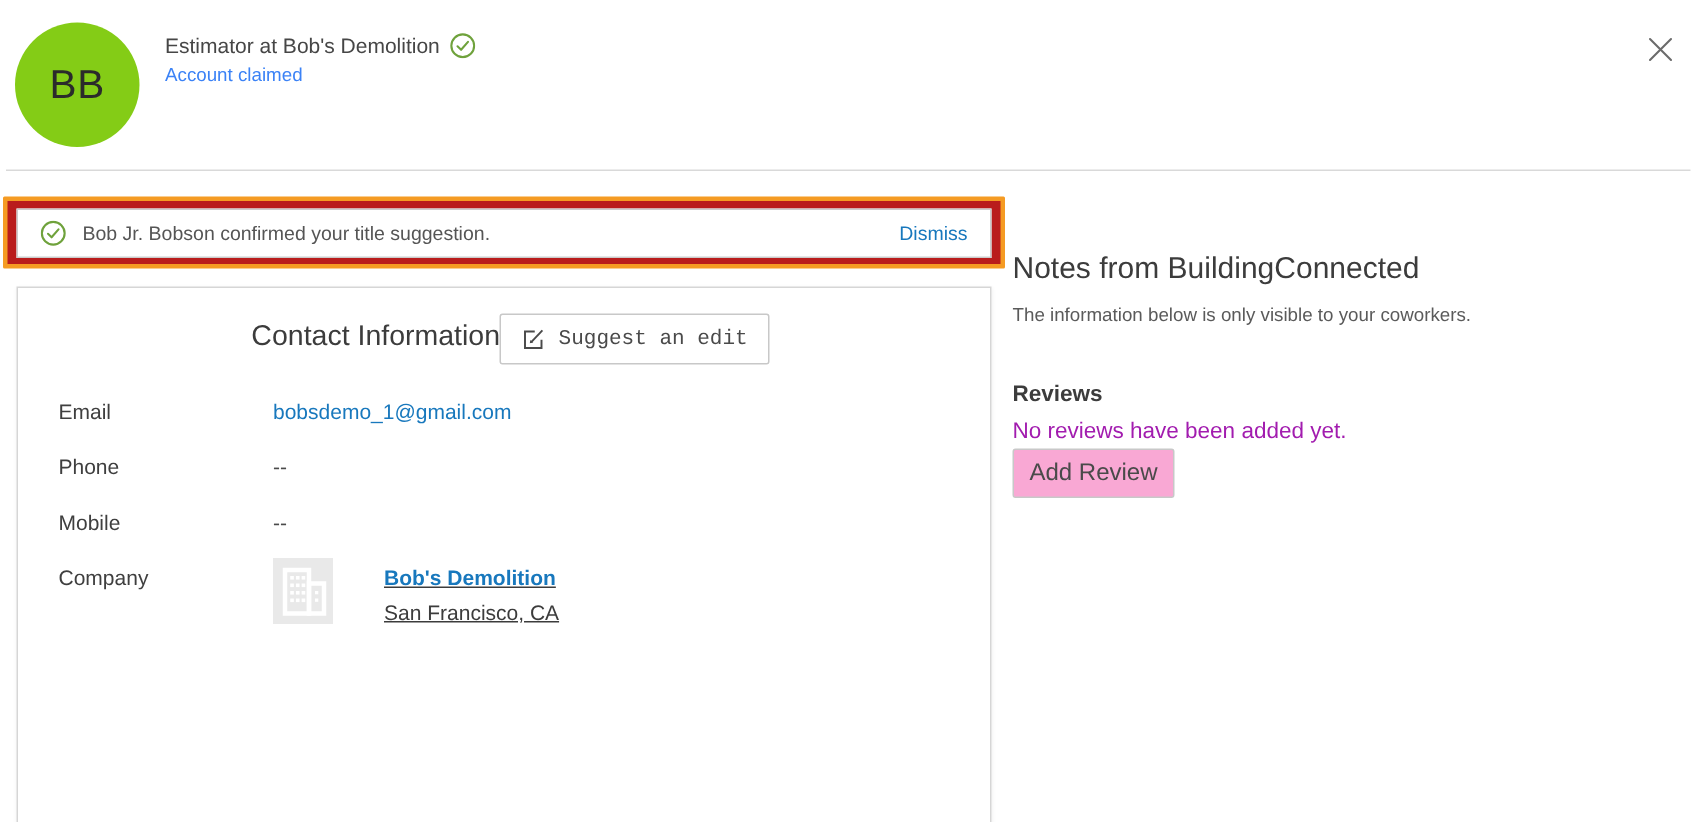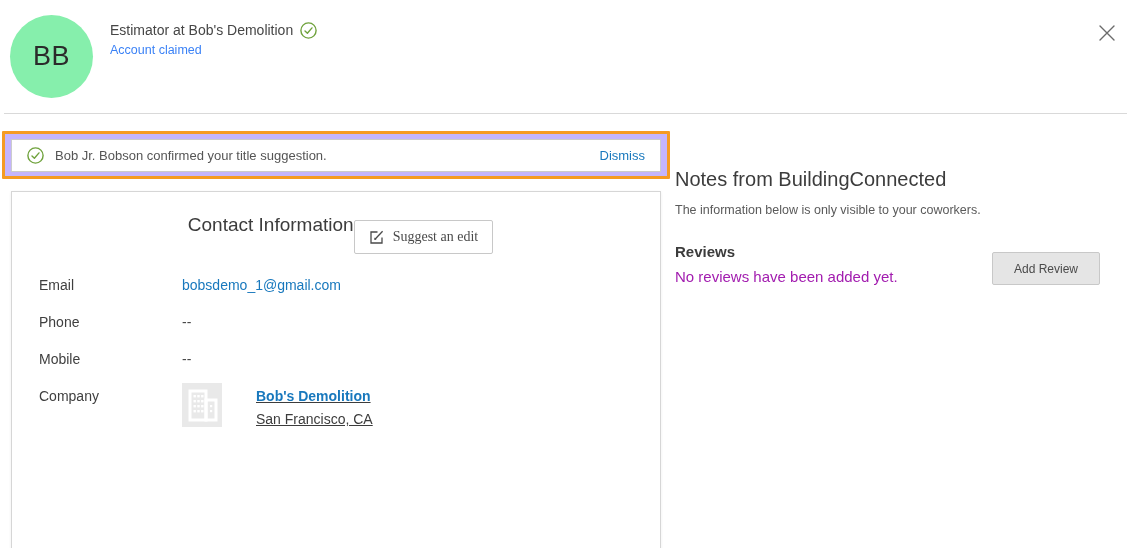--- a/index.html
+++ b/index.html
@@ -10,21 +10,21 @@
     color: #3c3c3c;
     position: relative;
     overflow: hidden;
   }
 
   
   .profile-header { position: absolute; left: 0; top: 0; width: 1131px; height: 113px; background: #fff; }
   .avatar {
     position: absolute; left: 10px; top: 15px;
     width: 83px; height: 83px; border-radius: 50%;
-    background: #86efac;
+    background: #84cc16;
     display: flex; align-items: center; justify-content: center;
     font-size: 27px; color: #2b2b2b; letter-spacing: 0.5px;
   }
   .header-text { position: absolute; left: 110px; top: 18px; }
   .profile-name { font-size: 20px; font-weight: 400; color: #3a3a3a; line-height: 26px; }
   .profile-title-row { display: flex; align-items: center; gap: 7px; margin-top: 3px; }
   .profile-title { font-size: 14px; color: #464646; line-height: 18px; }
   .account-status { font-size: 12.5px; color: #3b82f6; margin-top: 3px; line-height: 16px; }
   .close-btn {
     position: absolute; left: 1094px; top: 20px;
@@ -35,21 +35,21 @@
 
   .header-divider {
     position: absolute; left: 4px; right: 4px; top: 113px;
     height: 0; border-top: 1px solid #d9d9d9;
   }
 
   
   .notify-outline {
     position: absolute; left: 2px; top: 131px; width: 668px; height: 48px;
     border: 3px solid #f59b23; border-radius: 1px;
-    background: #c4b5fd;
+    background: #b91c1c;
     display: flex; align-items: center;
   }
   .notify-banner {
     margin: 0 6px; width: 100%; height: 33px;
     border: 1px solid #cccccc; background: #ffffff;
     display: flex; align-items: center;
     padding: 0 15px;
   }
   .notify-message { font-size: 13px; color: #555555; margin-left: 11px; flex: 1; }
   .dismiss-link {
@@ -65,45 +65,45 @@
   }
   .contact-panel-header {
     display: flex; align-items: flex-start; justify-content: center;
     margin: 17px 18px 0 27px;
   }
   .contact-heading { font-size: 19px; font-weight: 400; color: #3c3c3c; margin-top: 5px; }
   .suggest-edit-btn {
     display: flex; align-items: center; gap: 8px;
     height: 34px; padding: 0 14px;
     background: #ffffff; border: 1px solid #c8c8c8; border-radius: 2px;
-    font-family: Liberation Serif, serif; font-size: 14px; color: #4a4a4a; cursor: pointer; margin-top: 11px;
+    font-family: Liberation Mono, monospace; font-size: 14px; color: #4a4a4a; cursor: pointer;
   }
   .contact-fields { margin: 23px 0 0 27px; }
   .field-row { display: flex; margin-bottom: 20px; }
   .field-label { width: 143px; font-size: 14px; color: #3f3f3f; line-height: 17px; flex-shrink: 0; }
   .field-value { font-size: 14px; color: #4a4a4a; line-height: 17px; }
   .field-value a, .link { color: #1878bd; text-decoration: none; cursor: pointer; }
   .company-row { display: flex; margin-bottom: 0; }
   .company-block { display: flex; align-items: flex-start; gap: 34px; margin-top: -5px; text-decoration: underline; }
   .company-icon-box { width: 40px; height: 44px; background: #e9e9e9; display: block; }
   .company-text { padding-top: 5px; }
   .company-name { font-size: 14px; font-weight: 700; color: #1878bd; text-decoration: none; cursor: pointer; display: block; }
   .company-location { font-size: 14px; color: #3c3c3c; margin-top: 7px; }
 
   
   .notes-panel { position: absolute; left: 675px; top: 166px; width: 425px; }
   .notes-heading { font-size: 20px; font-weight: 400; color: #3c3c3c; line-height: 26px; }
   .notes-subtitle { font-size: 12.5px; color: #5a5a5a; margin-top: 10px; line-height: 16px; }
-  .reviews-row { display: flex; align-items: flex-end; justify-content: space-between; margin-top: 25px; }
+  .reviews-row { display: flex; align-items: flex-start; justify-content: space-between; margin-top: 36px; flex-direction: column; }
   .reviews-heading { font-size: 15px; font-weight: 700; color: #3c3c3c; }
   .reviews-empty { font-size: 15px; color: #a21caf; margin-top: 8px; }
   .add-review-btn {
     width: 108px; height: 33px; margin-top: 3px;
-    background: #e5e5e5; border: 1px solid #c8c8c8; border-radius: 2px;
-    font-family: inherit; font-size: 12px; color: #4a4a4a; cursor: pointer;
+    background: #f9a8d4; border: 1px solid #c8c8c8; border-radius: 2px;
+    font-family: inherit; font-size: 16px; color: #4a4a4a; cursor: pointer;
     flex-shrink: 0;
   }
 
   .icon { display: inline-flex; flex-shrink: 0; }
 </style>
 </head>
 <body>
 
 <div class="profile-header">
   <div class="avatar">

